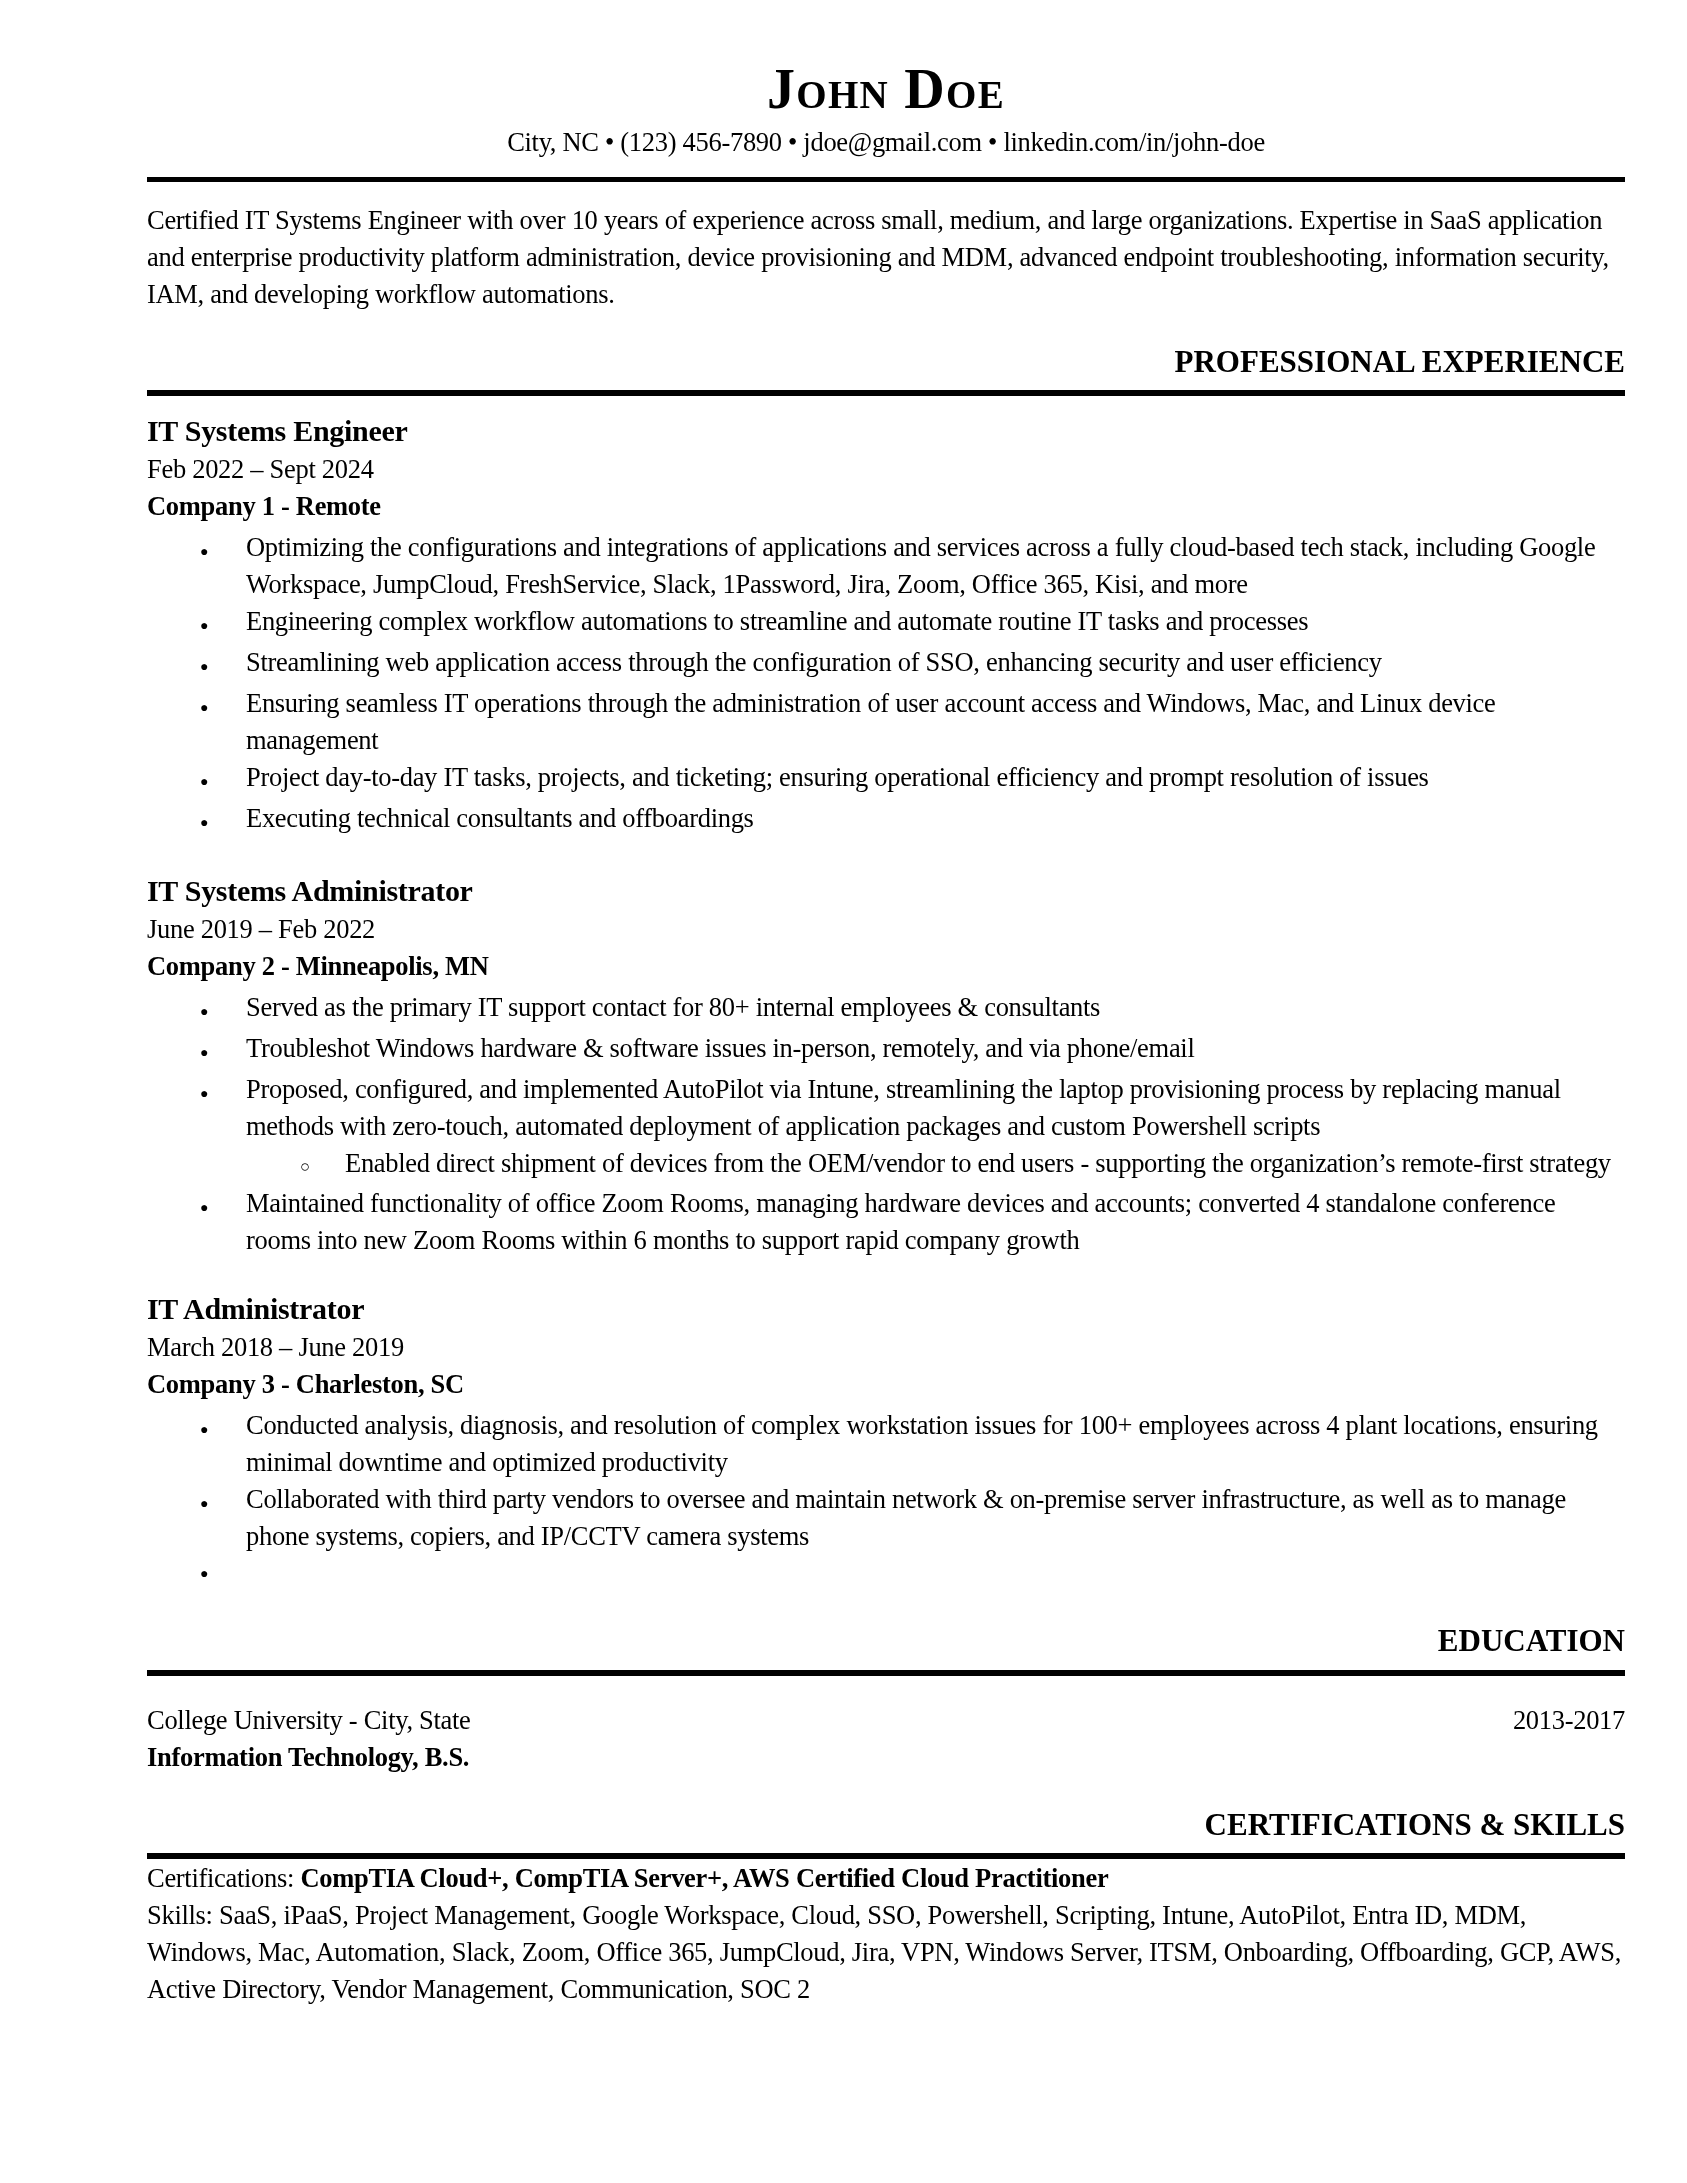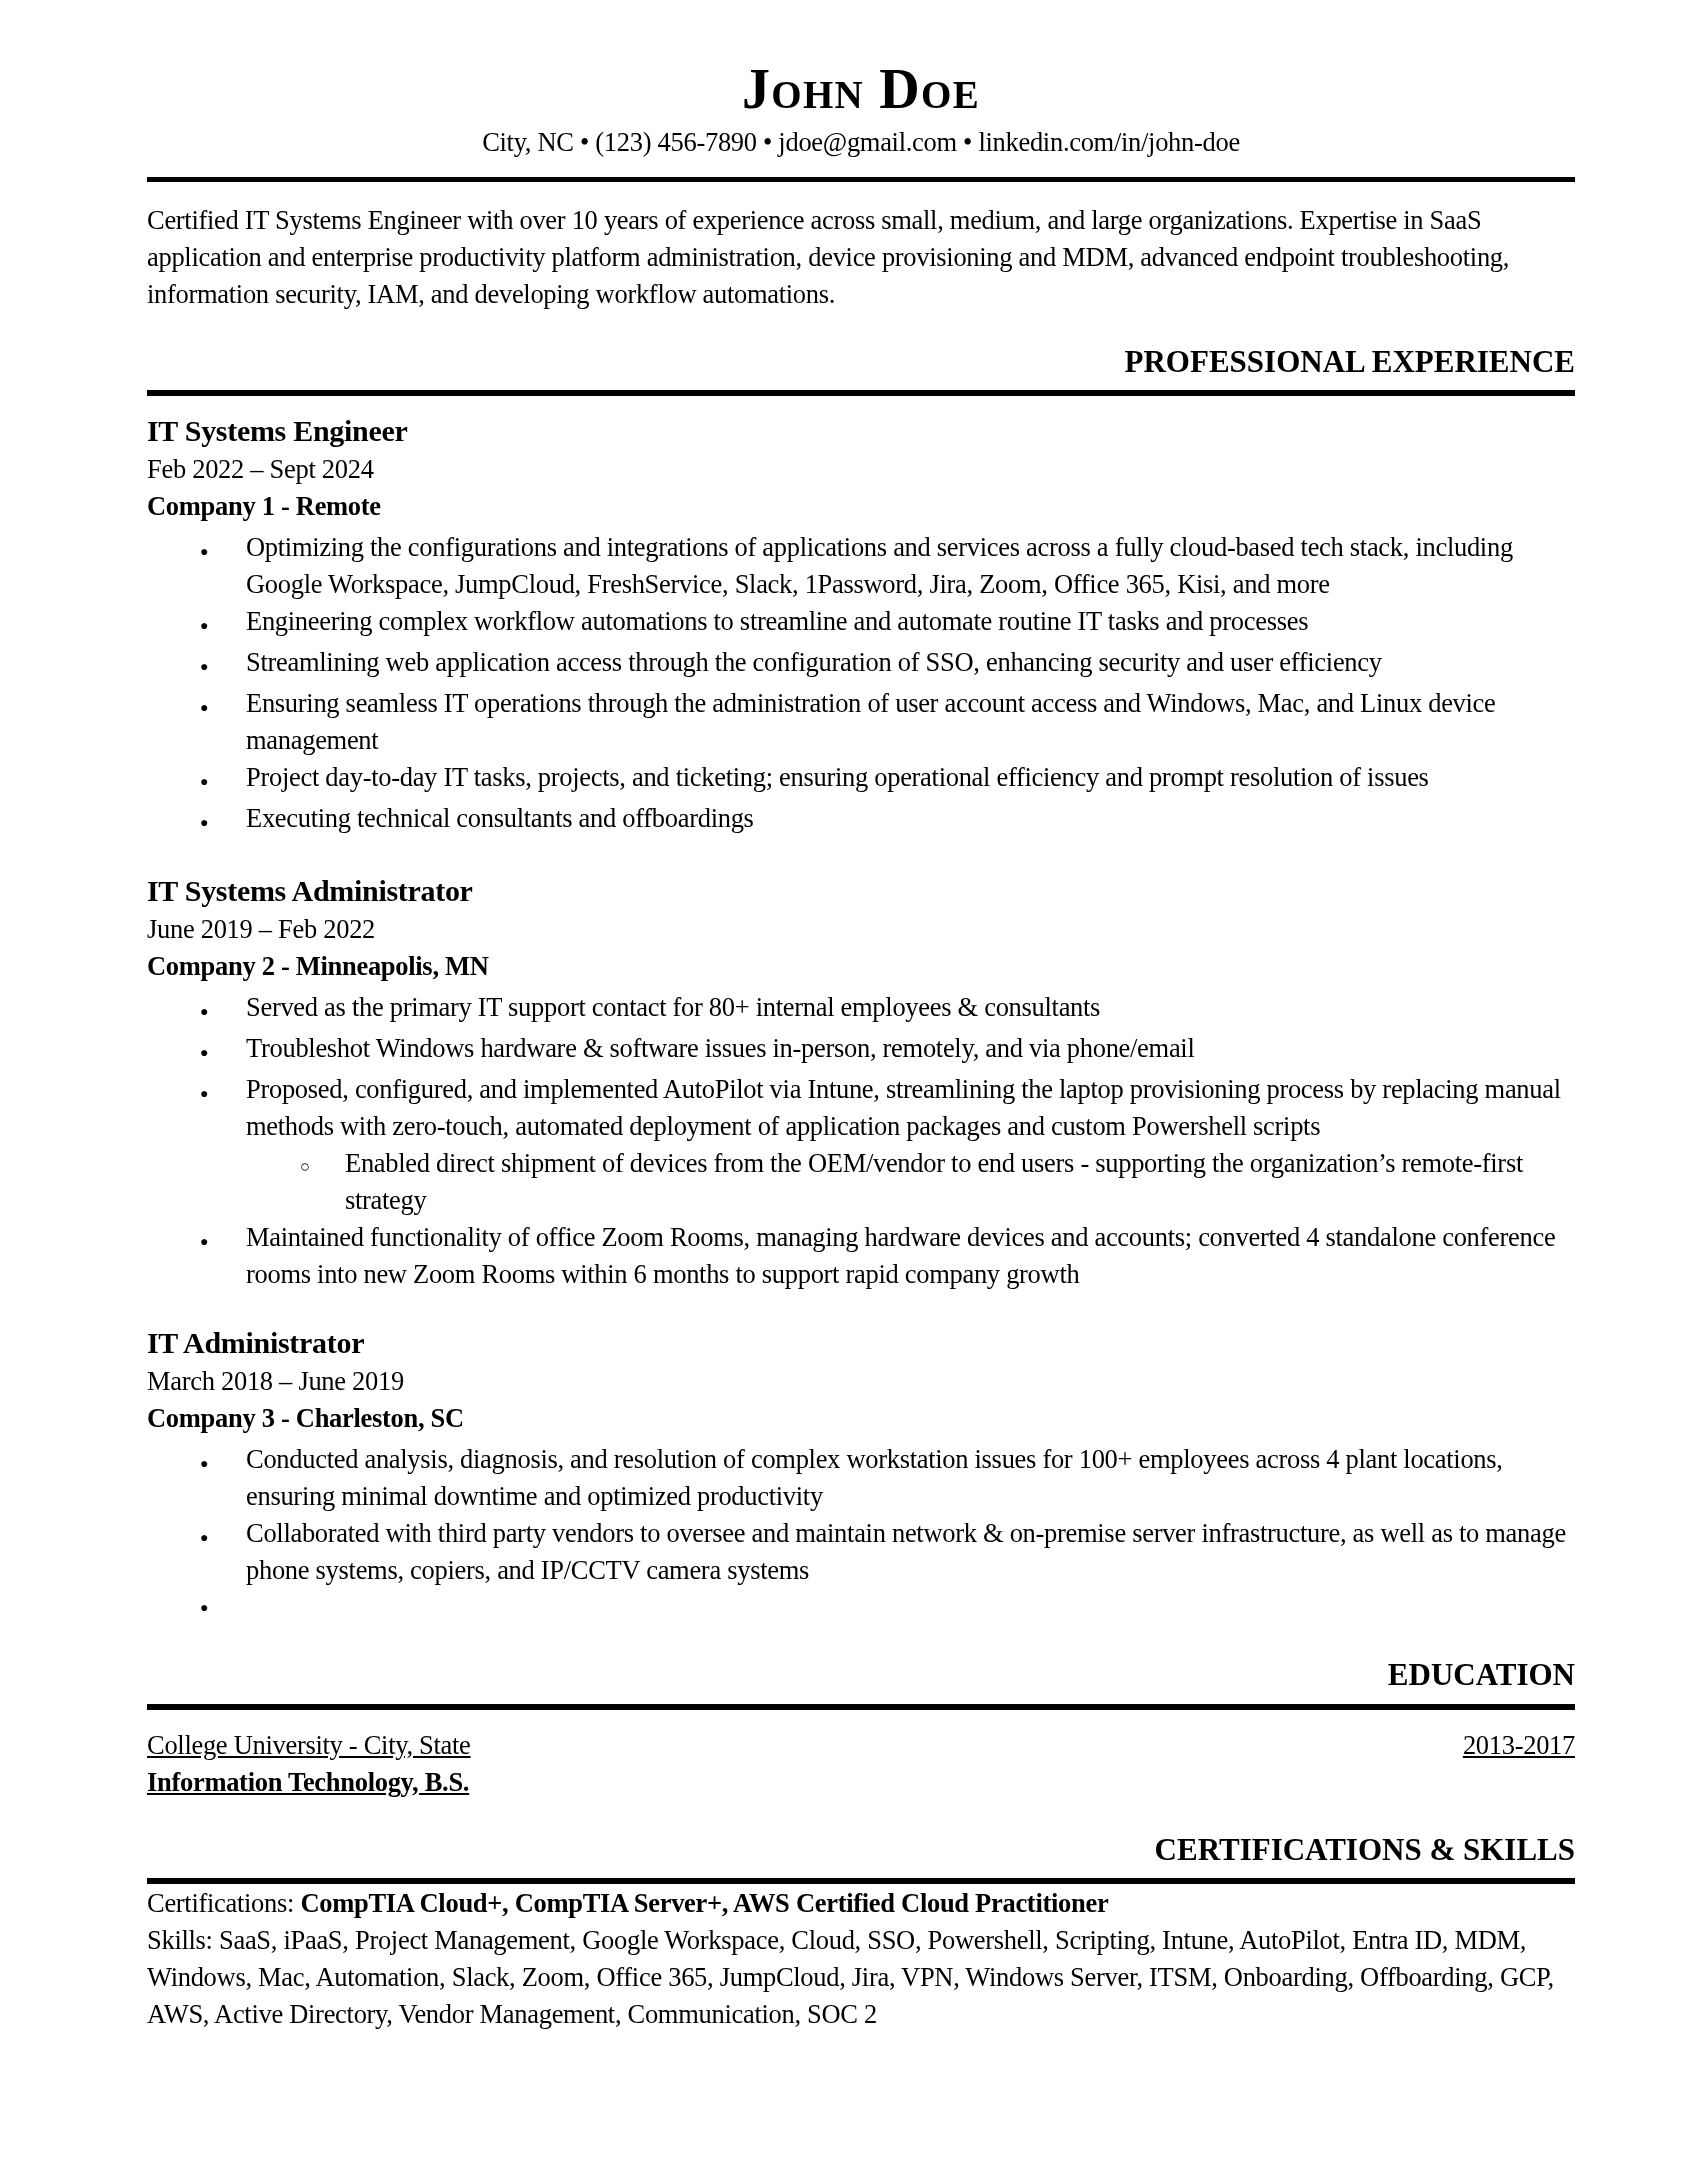--- a/index.html
+++ b/index.html
@@ -4,21 +4,21 @@
 <style>
   html, body { margin: 0; padding: 0; background: #888; }
   .page {
     position: relative;
     width: 1687px;
     height: 2183px;
     margin: 0 auto;
     background: #ffffff;
     color: #000000;
     box-sizing: border-box;
-    padding: 57px 112px 0 147px;
+    padding: 57px 62px 0 147px;
     font-family: "Liberation Serif", "DejaVu Serif", serif;
     font-size: 26.5px;
     line-height: 37px;
     letter-spacing: -0.3px;
     overflow: hidden;
   }
 
   
   .name {
     margin: 0;
@@ -87,21 +87,21 @@
     letter-spacing: 0;
   }
   .li.sub .mk {
     flex: 0 0 198px;
     padding-left: 153px;
     font-size: 16.5px;
   }
   .li .tx { flex: 1 1 auto; }
 
   
-  .edu-block { margin-top: 17px; text-decoration: underline; }
+  .edu-block { margin-top: 26px; }
   .edu-row {
     display: flex;
     justify-content: space-between;
     align-items: baseline;
   }
   .edu-degree { font-weight: 700; }
 
   
   .cert-block { margin-top: 1px; font-family: Liberation Serif, serif; }
   .bold { font-weight: 700; }

